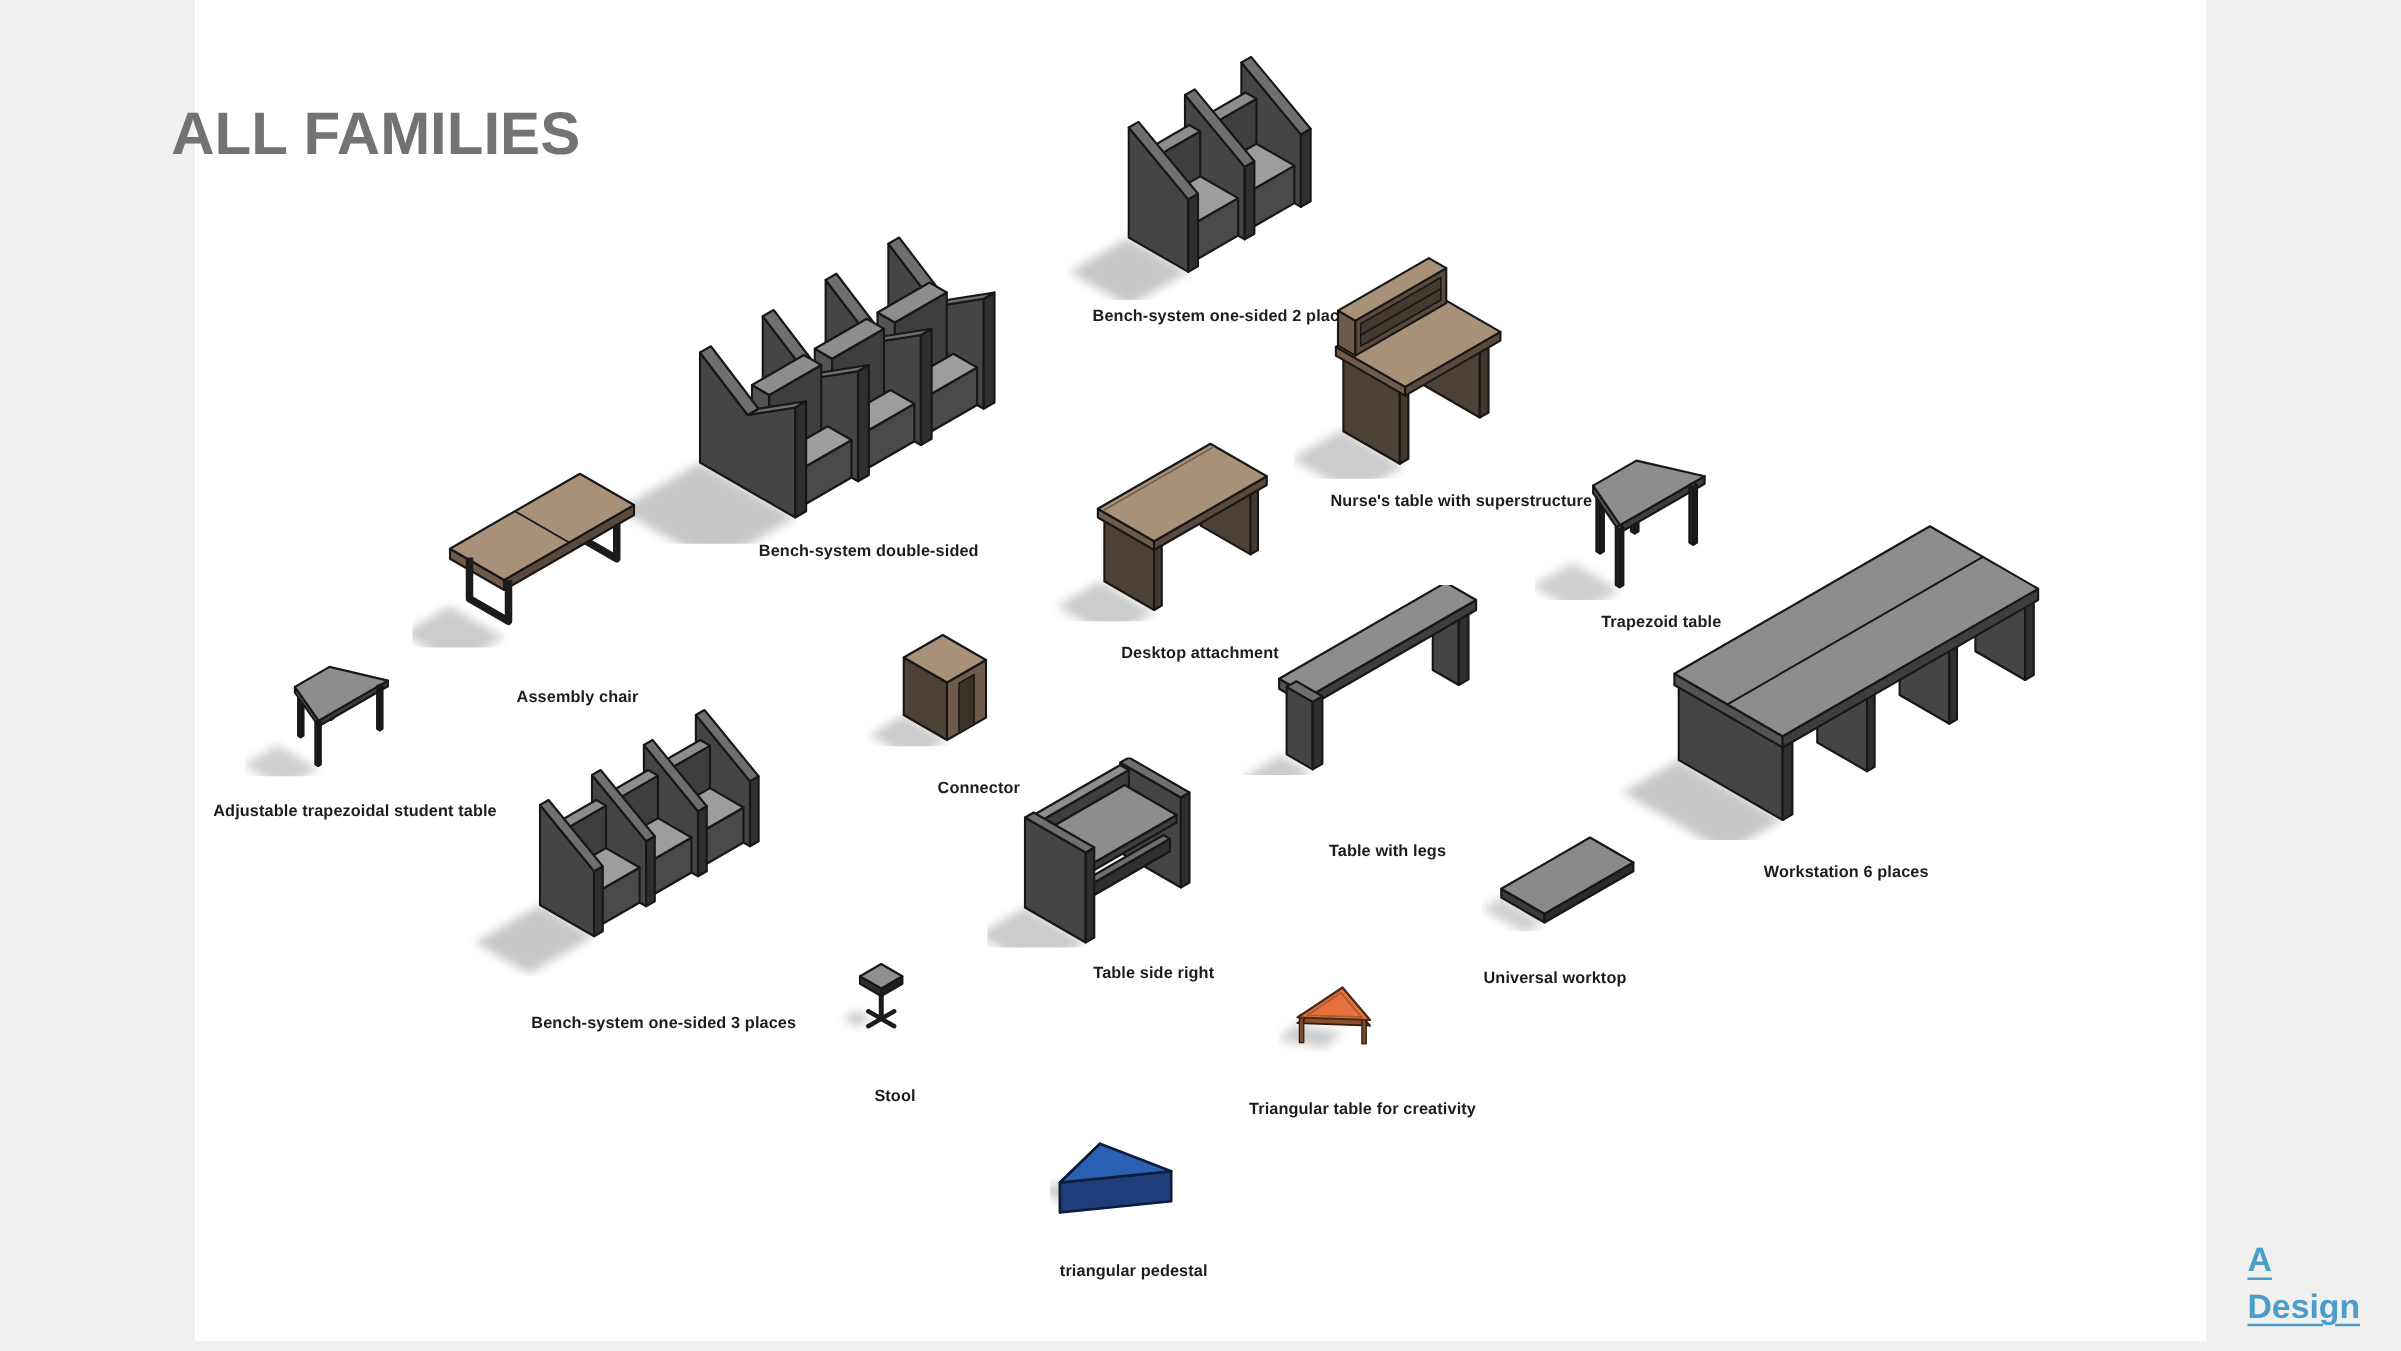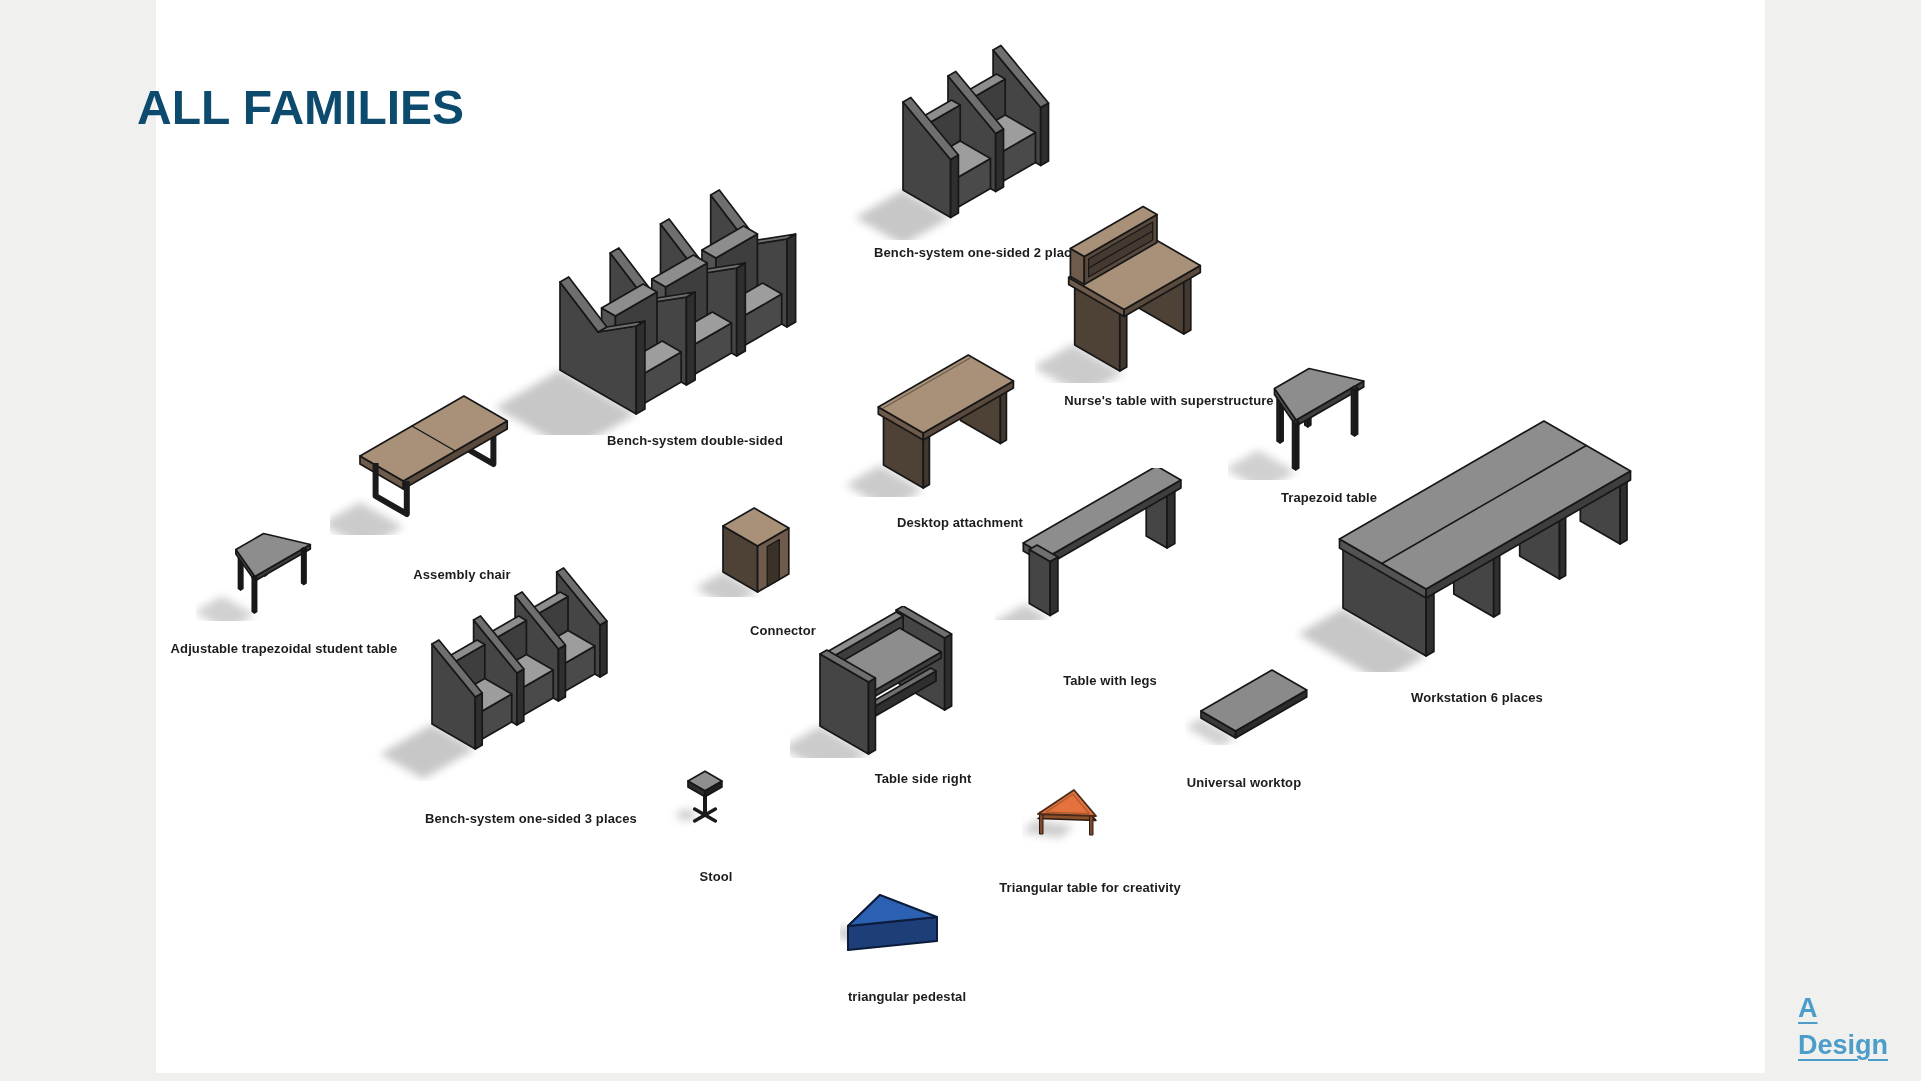--- a/index.html
+++ b/index.html
@@ -7,21 +7,21 @@
     width:1921px;height:1081px;overflow:hidden;position:relative;
     background:#f0f0ee;
     font-family:"Liberation Sans",sans-serif;
   }
   #canvas{
     position:absolute;left:156px;top:0;width:1609px;height:1073px;
     background:#ffffff;
   }
   #page-title{
     position:absolute;left:137px;top:48px;
-    font-size:48px;font-weight:800;letter-spacing:0px;color:#0c4a6e;
+    font-size:48px;font-weight:800;letter-spacing:0px;color:#737373;
     font-family:"Liberation Sans",sans-serif;
   }
   .item{position:absolute;}
   .item svg{display:block;}
   .item-label{
     position:absolute;transform:translate(-50%,-50%);
     font-size:13px;font-weight:700;color:#1c1c1c;white-space:nowrap;
     letter-spacing:0.1px;
   }
   #logo{
@@ -173,21 +173,21 @@
         <polygon points="68.1,65.0 135.7,26.0 81.1,13.5 46.5,33.5" fill="#8d8d8d" stroke="#171717" stroke-width="1.7" stroke-linejoin="round"></polygon>
         <polygon points="64.6,113.0 67.7,114.8 67.7,68.8 64.6,67.0" fill="#242424" stroke="#171717" stroke-width="1.7" stroke-linejoin="round"></polygon>
         <polygon points="67.7,114.8 70.7,113.0 70.7,67.0 67.7,68.8" fill="#1c1c1c" stroke="#171717" stroke-width="1.7" stroke-linejoin="round"></polygon>
         <polygon points="64.6,67.0 67.7,68.8 70.7,67.0 67.7,65.3" fill="#4a4a4a" stroke="#171717" stroke-width="1.7" stroke-linejoin="round"></polygon>
         <polygon points="123.5,79.0 126.6,80.8 126.6,34.8 123.5,33.0" fill="#242424" stroke="#171717" stroke-width="1.7" stroke-linejoin="round"></polygon>
         <polygon points="126.6,80.8 129.6,79.0 129.6,33.0 126.6,34.8" fill="#1c1c1c" stroke="#171717" stroke-width="1.7" stroke-linejoin="round"></polygon>
         <polygon points="123.5,33.0 126.6,34.8 129.6,33.0 126.6,31.3" fill="#4a4a4a" stroke="#171717" stroke-width="1.7" stroke-linejoin="round"></polygon>
       </svg>
       <div class="item-label" style="left: 101px; top: 142px;">Trapezoid table</div>
     </div>
-    <div class="item" style="left: 330px; top: 395px; width: 215px; height: 200px;">
+    <div class="item" style="left: 330px; top: 378px; width: 215px; height: 200px;">
       <svg width="215" height="140" viewBox="0 0 215 140">
         <polygon points="30.0,107.0 73.3,132.0 35.2,154.0 -8.1,129.0" fill="#a2a2a2" stroke="none" stroke-width="0" stroke-linejoin="round" filter="url(#softblur)" opacity="0.55"></polygon>
         <path d="M 132.2,18.0 L 132.2,51.0 L 163.4,69.0 L 163.4,36.0" fill="none" stroke="#1b1b1b" stroke-width="6" stroke-linejoin="round"></path>
         <polygon points="30.0,69.0 73.3,94.0 73.3,86.0 30.0,61.0" fill="#6e5b4b" stroke="#171717" stroke-width="1.7" stroke-linejoin="round"></polygon>
         <polygon points="73.3,94.0 177.2,34.0 177.2,26.0 73.3,86.0" fill="#5a4a3d" stroke="#171717" stroke-width="1.7" stroke-linejoin="round"></polygon>
         <polygon points="30.0,61.0 73.3,86.0 177.2,26.0 133.9,1.0" fill="#a89178" stroke="#171717" stroke-width="1.7" stroke-linejoin="round"></polygon>
         <line x1="82.0" y1="31.0" x2="125.3" y2="56.0" stroke="#171717" stroke-width="1.4" stroke-linecap="round"></line>
         <path d="M 45.6,68.0 L 45.6,101.0 L 76.8,119.0 L 76.8,86.0" fill="none" stroke="#1b1b1b" stroke-width="6" stroke-linejoin="round"></path>
       </svg>
       <div class="item-label" style="left: 132px; top: 179px;">Assembly chair</div>
@@ -345,21 +345,21 @@
         <polygon points="14,40 52,46 38,58 0,52" fill="#a2a2a2" stroke="none" stroke-width="0" stroke-linejoin="round" filter="url(#softblur)" opacity="0.55"></polygon>
         <polygon points="48.5,12 52,12 52,34 48.5,34" fill="#7c4a2e" stroke="#2e1a0e" stroke-width="1" stroke-linejoin="round"></polygon>
         <polygon points="52,14.5 16,38.5 74,40.5" fill="#8a4f2c" stroke="#2e1a0e" stroke-width="1.5" stroke-linejoin="round"></polygon>
         <polygon points="17.5,32 21,32 21,54 17.5,54" fill="#7c4a2e" stroke="#2e1a0e" stroke-width="1" stroke-linejoin="round"></polygon>
         <polygon points="67.5,33 71,33 71,55 67.5,55" fill="#7c4a2e" stroke="#2e1a0e" stroke-width="1" stroke-linejoin="round"></polygon>
         <polygon points="52,10 16,34 74,36" fill="#e5713c" stroke="#4a2a18" stroke-width="1.8" stroke-linejoin="round"></polygon>
         <polygon points="50.8,14.2 23.8,32.2 67.3,33.7" fill="none" stroke="#a85c31" stroke-width="1.3" stroke-linejoin="round"></polygon>
       </svg>
       <div class="item-label" style="left: 68px; top: 107px;">Triangular table for creativity</div>
     </div>
-    <div class="item" style="left: 840px; top: 886px; width: 125px; height: 135px;">
+    <div class="item" style="left: 840px; top: 906px; width: 125px; height: 135px;">
       <svg width="125" height="75" viewBox="0 0 125 75">
         <polygon points="4,40 24,48 12,56 -8,48" fill="#a2a2a2" stroke="none" stroke-width="0" stroke-linejoin="round" filter="url(#softblur)" opacity="0.55"></polygon>
         <polygon points="40,9 8,40 8,64 40,33" fill="#264e94" stroke="#0c1c3a" stroke-width="2" stroke-linejoin="round"></polygon>
         <polygon points="8,40 97,31 97,55 8,64" fill="#1d3e78" stroke="#0c1c3a" stroke-width="2" stroke-linejoin="round"></polygon>
         <polygon points="40,9 8,40 97,31" fill="#2c60b2" stroke="#0c1c3a" stroke-width="2" stroke-linejoin="round"></polygon>
       </svg>
       <div class="item-label" style="left: 67px; top: 110px;">triangular pedestal</div>
     </div>
   </div>
 

